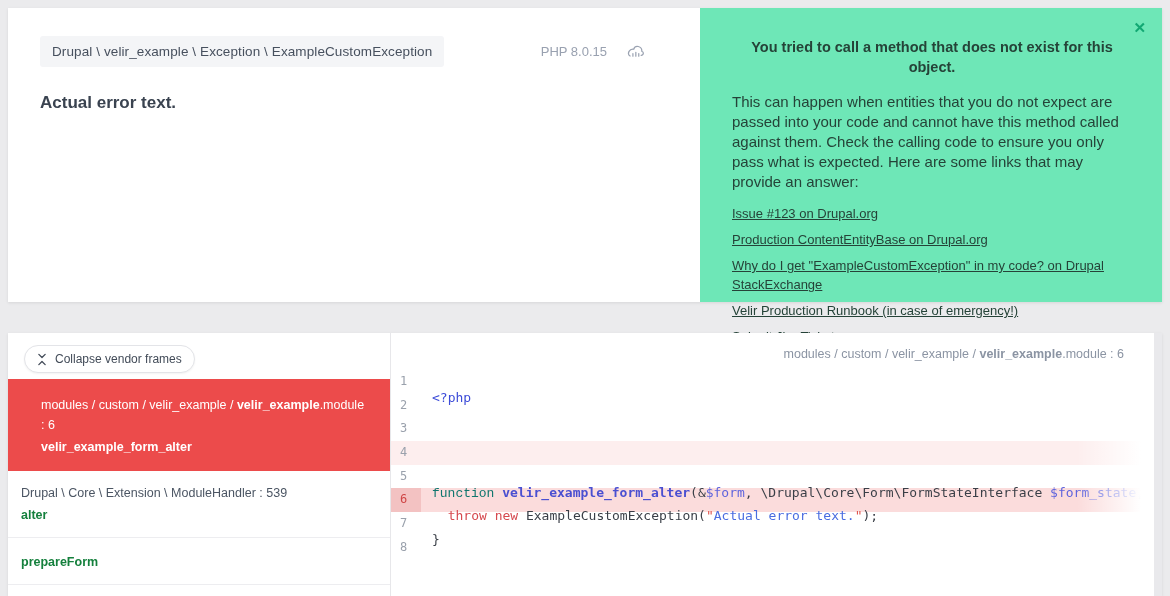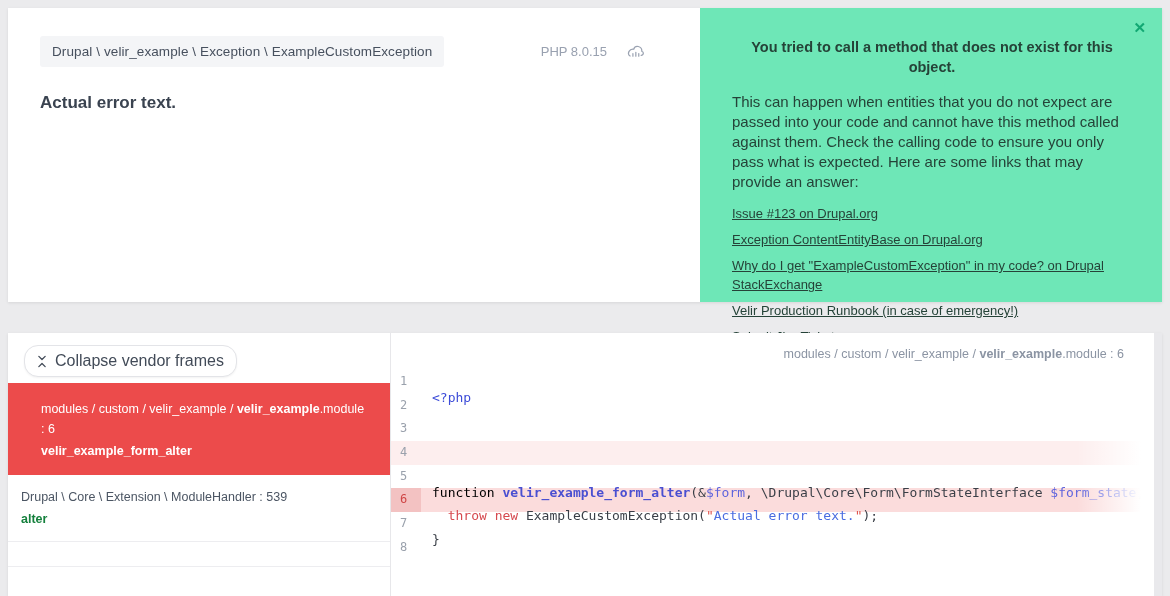--- a/index.html
+++ b/index.html
@@ -36,21 +36,21 @@
     color:#12a873; font-size:15px; font-weight:bold; cursor:pointer; line-height:1;
   }
 
   
   .bottom-card { left:8px; top:333px; width:1154px; height:263px; display:flex; overflow:hidden; }
   .frames-col { width:383px; flex-shrink:0; border-right:1px solid #e7e7ea; overflow:hidden; }
   .frames-header { padding:12px 16px 6px; }
   .collapse-btn {
     display:inline-flex; align-items:center; gap:8px; background:#fff;
     border:1px solid #e3e4e8; border-radius:14px; padding:6px 12px;
-    font-size:16px; color:#424b58; font-family:inherit; cursor:pointer;
+    font-size:12px; color:#424b58; font-family:inherit; cursor:pointer;
     box-shadow:0 1px 2px rgba(0,0,0,.05);
   }
   .frame { padding:12px 24px 12px 13px; font-size:12.5px; line-height:1.6;
            color:#4b5563; border-bottom:1px solid #ededf0; cursor:pointer; }
   .frame .frame-method { font-weight:bold; color:#15803d; margin-top:2px; }
   .frame.active { background:#ec4b4b; color:#fff; border-bottom:none; padding:16px 24px 14px 33px; }
   .frame.active .frame-method { color:#fff; }
 
   .code-col { flex:1; position:relative; overflow:hidden; }
   .code-header { text-align:right; padding:14px 38px 0; font-size:12.5px; color:#8b94a3; }
@@ -58,21 +58,21 @@
   .code-line { display:flex; height:23.7px; line-height:23.7px;
                font-family:"DejaVu Sans Mono", monospace; font-size:13px; white-space:pre; }
   .ln { width:30px; flex-shrink:0; padding-left:9px; color:#9aa1ac; font-size:12px; }
   .ct { padding-left:11px; color:#3a3f47;margin-top:16px; }
   .hl-strong { background:#fbdcdc; }
   .hl-strong .ln { background:#f3c2c2; color:#cf4545; }
   .hl-light { background:#fdeeee; }
   .tk-php { color:#3c4bd8; }
   .tk-k   { color:#d6494f; }
   .tk-cls { color:#3d4ed0; font-weight:bold; }
-  .tk-kw2 { color:#000000; }
+  .tk-kw2 { color:#0f766e;font-family:Liberation Mono, monospace; }
   .tk-fn  { color:#4a4fd1; font-weight:bold; }
   .tk-var { color:#5f64dd; }
   .tk-p   { color:#3a3f47; }
   .tk-q   { color:#e0564f; }
   .tk-str { color:#4a6ce0; }
   .code-fade { position:absolute; right:-10px; top:38px; bottom:0; width:85px; pointer-events:none;
                background:linear-gradient(to right, rgba(255,255,255,0), #fff 75%); }
   .v-scrollbar { position:absolute; right:0; top:0; bottom:0; width:8px; background:#e9e9ec; }
 </style>
 </head>
@@ -94,21 +94,21 @@
     </div>
     <h1 class="exc-message">Actual error text.</h1>
   </div>
 
   <div class="solution">
     <button class="solution-close">✕</button>
     <div class="solution-title">You tried to call a method that does not exist for this object.</div>
     <p class="solution-body">This can happen when entities that you do not expect are passed into your code and cannot have this method called against them. Check the calling code to ensure you only pass what is expected. Here are some links that may provide an answer:</p>
     <div class="solution-links">
         <a href="#">Issue #123 on Drupal.org</a>
-        <a href="#">Exception ContentEntityBase on Drupal.org</a>
+        <a href="#">Production ContentEntityBase on Drupal.org</a>
         <a href="#">Why do I get "ExampleCustomException" in my code? on Drupal StackExchange</a>
         <a href="#">Velir Production Runbook (in case of emergency!)</a>
         <a href="#">Submit Jira Ticket</a>
       </div>
   </div>
 </div>
 
 <div class="card bottom-card">
   <div class="frames-col">
     <div class="frames-header">
@@ -124,20 +124,21 @@
     <div>
         <div class="frame active">
           <div><span>modules / custom / velir_example / </span><span style="font-weight: 700;">velir_example</span><span>.module : 6</span></div>
           <div class="frame-method">velir_example_form_alter</div>
         </div>
         <div class="frame">
           <div><span>Drupal \ Core \ Extension \ ModuleHandler : 539</span></div>
           <div class="frame-method">alter</div>
         </div>
         <div class="frame">
+          <div class="frame-method">prepareForm</div>
         </div>
       </div>
   </div>
 
   <div class="code-col">
     <div class="code-header"><span>modules / custom / velir_example / </span><span style="font-weight: 700;">velir_example</span><span>.module : 6</span></div>
     <div class="code-wrap">
       <div>
           <div class="code-line"><span class="ln">1</span><span class="ct"><span class="tk-php">&lt;?php</span></span></div>
           <div class="code-line"><span class="ln">2</span><span class="ct"></span></div>

